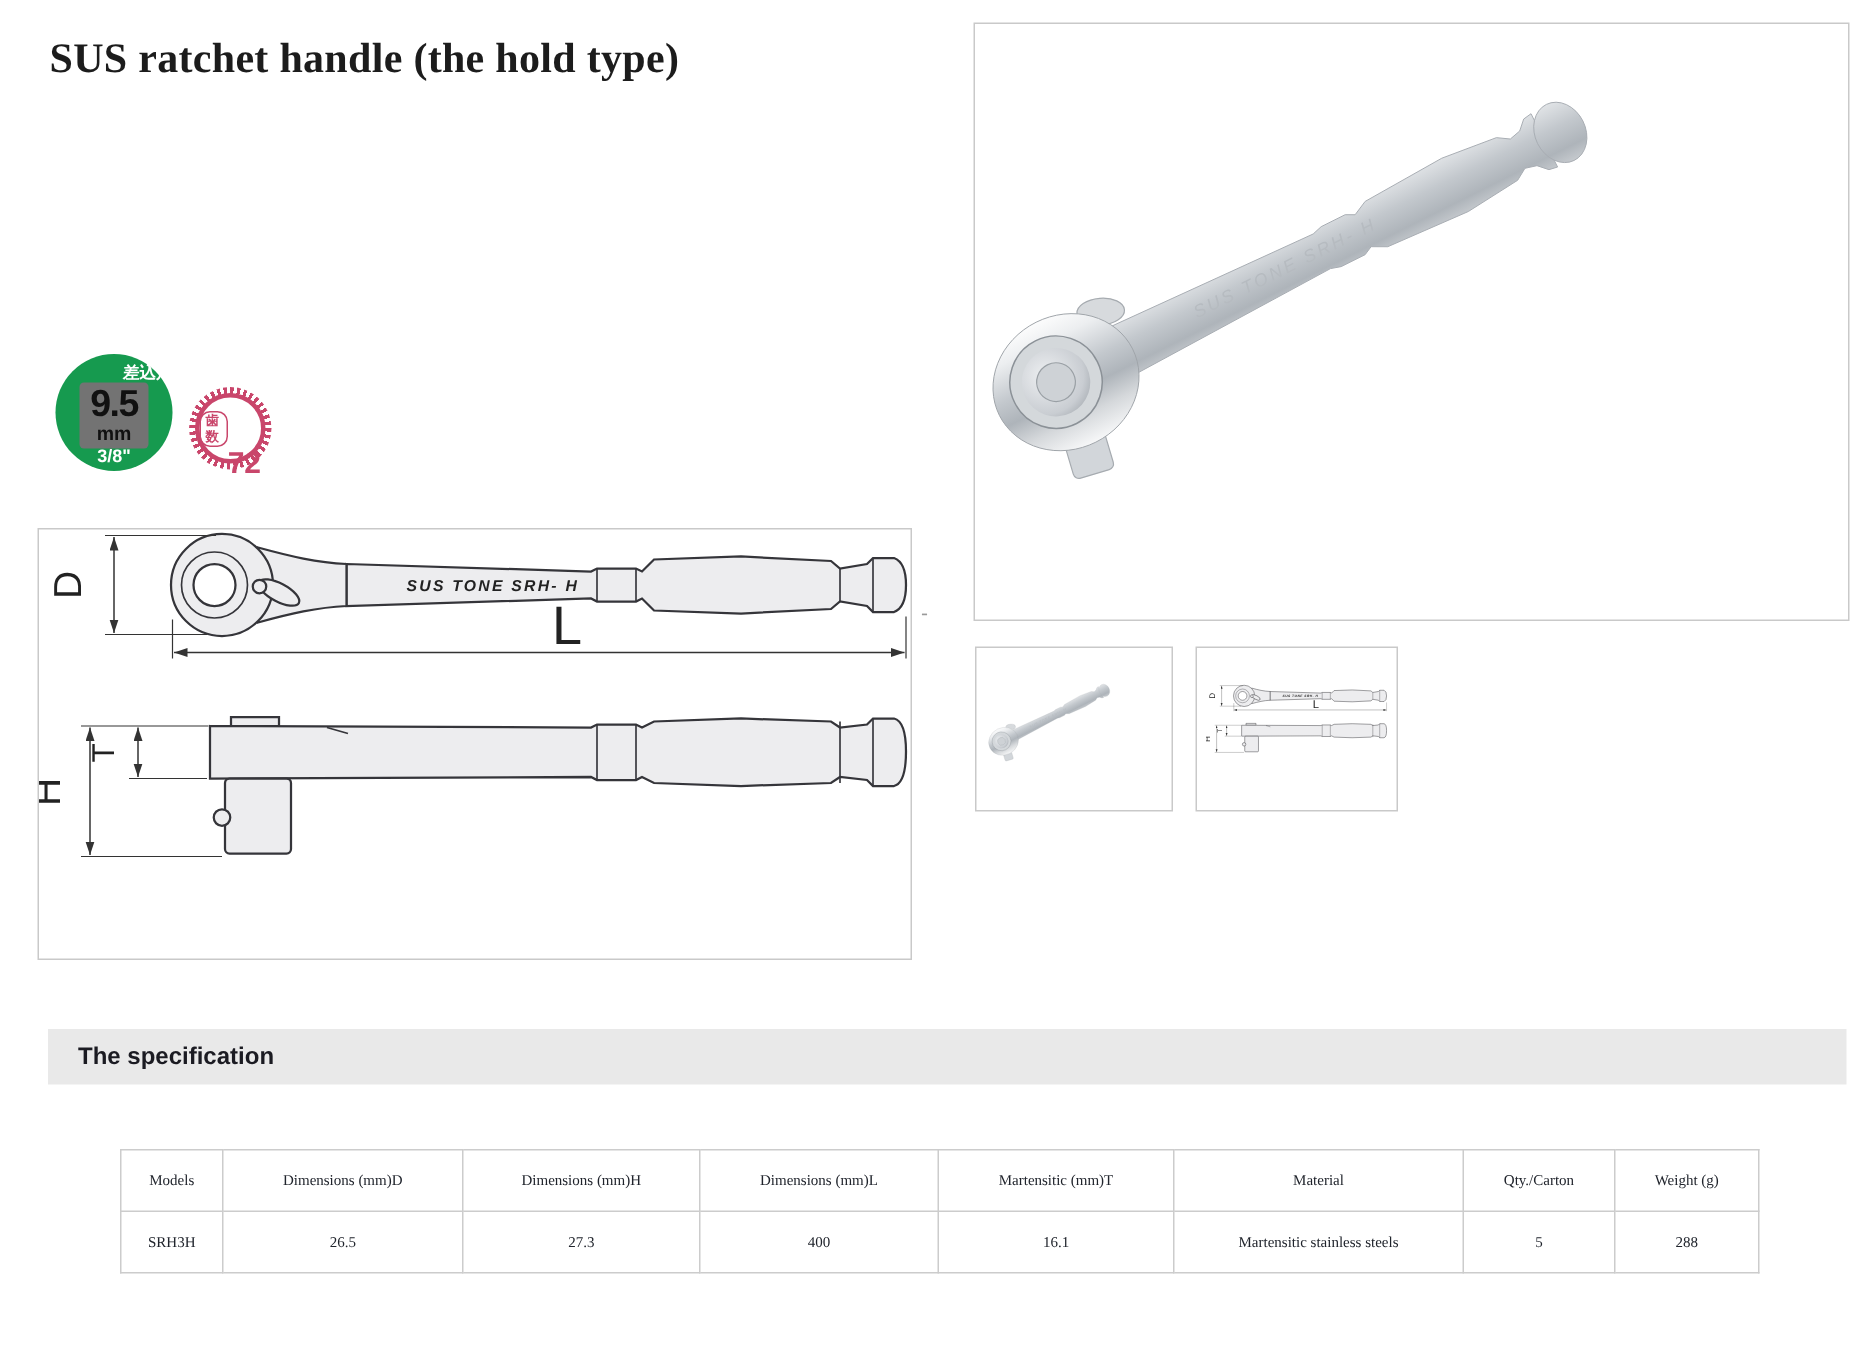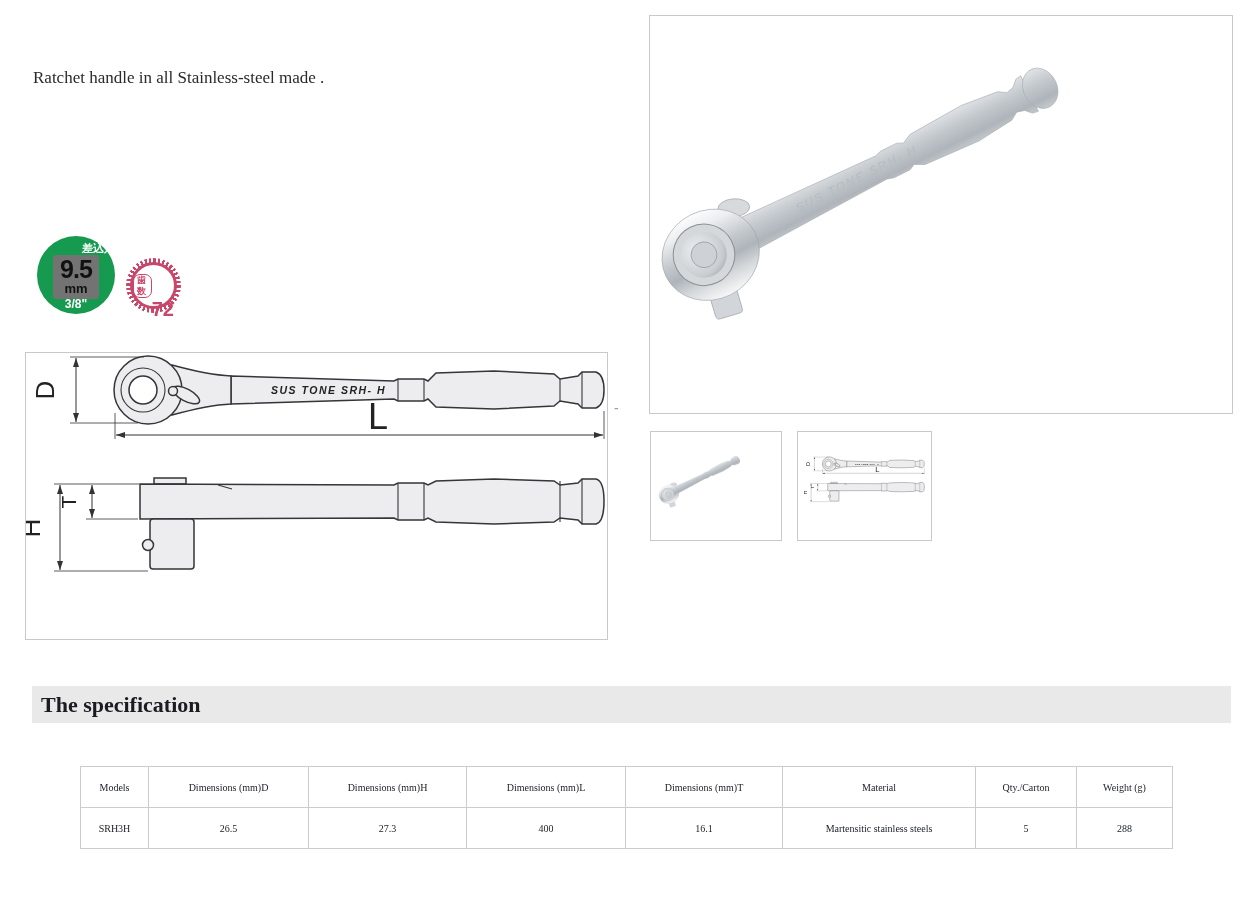--- a/index.html
+++ b/index.html
@@ -36,40 +36,40 @@
   .drawing-panel { left:25px; top:352px; width:583px; height:288px; }
   .photo-panel   { left:649px; top:15px; width:584px; height:399px; }
   .thumb1 { left:650px; top:431px; width:132px; height:110px; cursor:pointer; }
   .thumb2 { left:797px; top:431px; width:135px; height:110px; cursor:pointer; }
   .panel svg { display:block; width:100%; height:100%; }
   .thumb1 svg, .thumb2 svg { padding:6px; }
 
   .sep-mark { position:absolute; left:614px; top:400px; font-size:14px; color:#9a9a9a; font-family:"Liberation Sans",sans-serif; }
 
   .spec-bar { position:absolute; left:32px; top:686px; width:1199px; height:37px; background:#e9e9e9; display:flex; align-items:center; }
-  .spec-bar h2 { font-size:22px; font-weight:bold; color:#1b1b22; padding-left:9px; font-family:Liberation Serif, serif; }
+  .spec-bar h2 { font-size:16px; font-weight:bold; color:#1b1b22; padding-left:20px; font-family:Liberation Sans, sans-serif; }
 
   table.spec { position:absolute; left:80px; top:766px; width:1092px; border-collapse:collapse; table-layout:fixed;
                font-family:"Liberation Serif", serif; font-size:10px; color:#20242c; }
   table.spec th, table.spec td { border:1px solid #cccccc; height:41px; text-align:center; vertical-align:middle;
                font-weight:normal; background:#fff; padding:0 4px; }
 
   
   .ln { stroke:#35353a; stroke-width:1.5; fill:#ededef; }
   .ln-thin { stroke:#35353a; stroke-width:1.1; fill:none; }
   .dim { stroke:#333; stroke-width:1; fill:none; }
   .ext { stroke:#333; stroke-width:0.8; fill:none; }
   .dimtxt { font-family:"Liberation Sans", sans-serif; fill:#222; }
 </style>
 </head>
 <body>
 
 <div id="canvas">
 
-  <div class="page-subtitle">Ratchet handle in all Stainless-steel made .</div>
+  <h1 class="page-title">SUS ratchet handle (the hold type)</h1>
 
   <div class="badge-drive">
     <span class="top-label">差込角</span>
     <span class="white-box">
       <span class="val">9.5</span>
       <span class="unit">mm</span>
     </span>
     <span class="inch">3/8"</span>
   </div>
 
@@ -215,21 +215,21 @@
         <col style="width:193px">
         <col style="width:101px">
         <col style="width:96px">
     </colgroup>
     <thead>
       <tr>
         <th>Models</th>
         <th>Dimensions (mm)D</th>
         <th>Dimensions (mm)H</th>
         <th>Dimensions (mm)L</th>
-        <th>Dimensions (mm)T</th>
+        <th>Martensitic (mm)T</th>
         <th>Material</th>
         <th>Qty./Carton</th>
         <th>Weight (g)</th>
       </tr>
     </thead>
     <tbody>
       <tr>
         <td>SRH3H</td>
         <td>26.5</td>
         <td>27.3</td>

